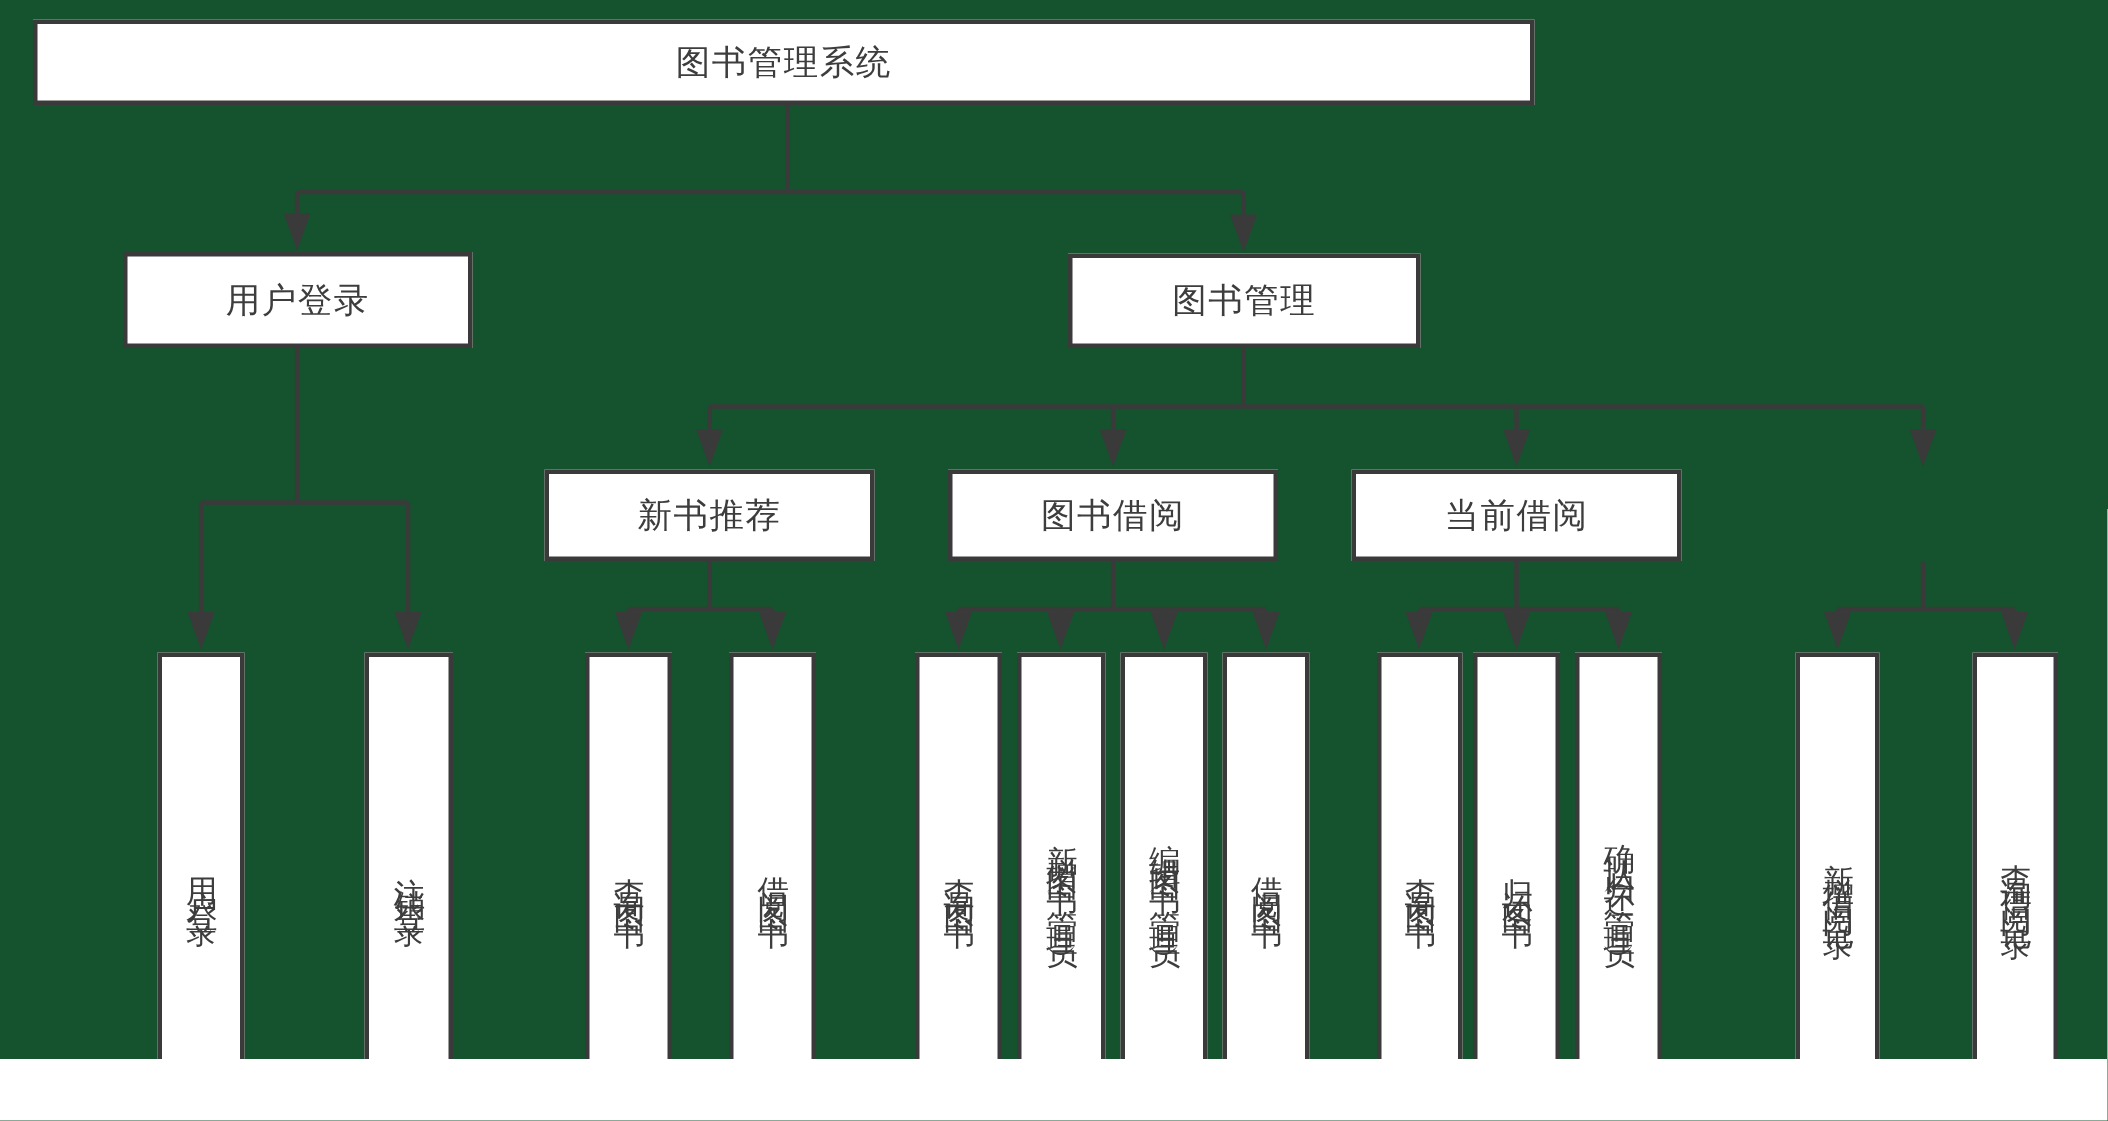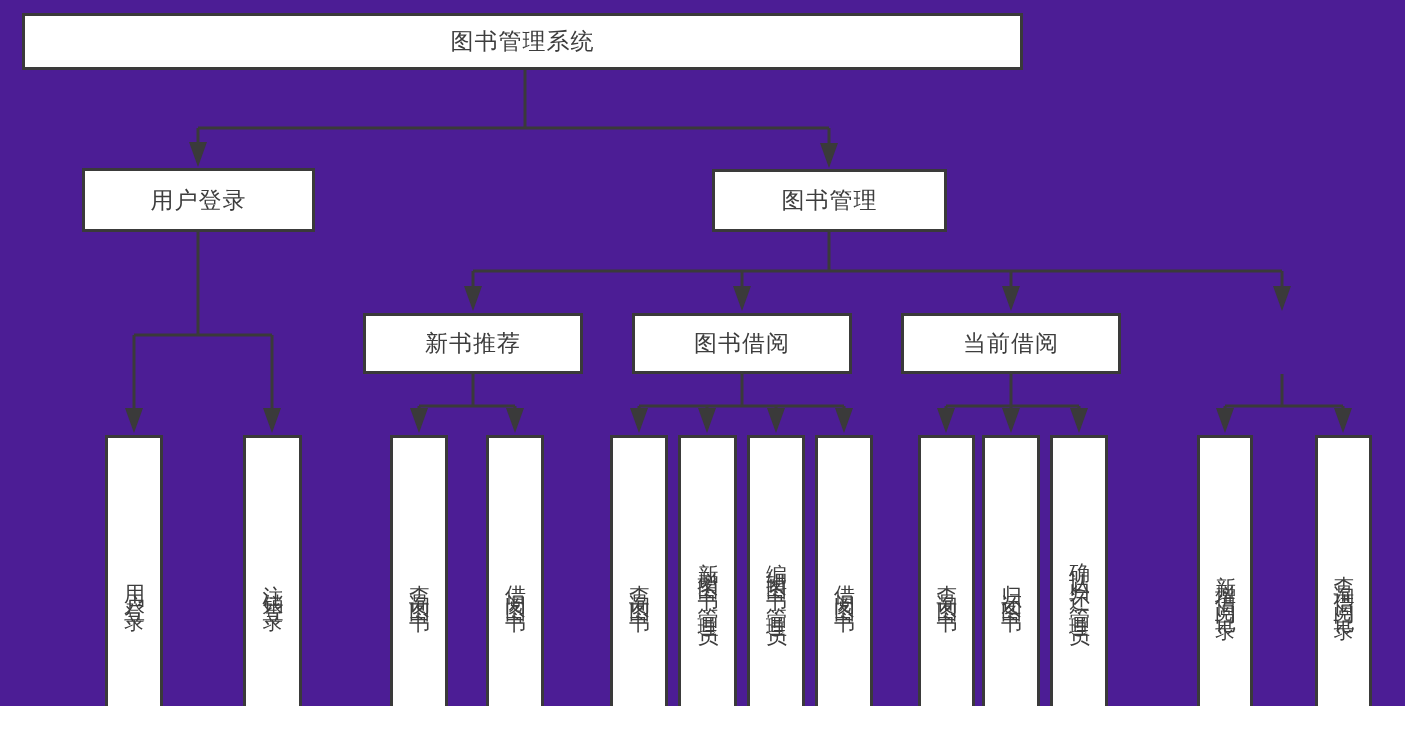--- a/index.html
+++ b/index.html
@@ -1,21 +1,21 @@
 <!DOCTYPE html>
 <html><head>
 <meta charset="utf-8">
 <style>
   html, body { margin: 0; padding: 0; background: #ffffff; }
   .canvas {
     position: relative;
     width: 1405px;
     height: 706px;
-    background: #4c1d95;
-    font-family: Liberation Serif, serif;
+    background: #14532d;
+    font-family: Liberation Sans, sans-serif;
     overflow: hidden;
   }
   svg.connectors {
     position: absolute;
     left: 0; top: 0;
     width: 1405px; height: 747px;
     z-index: 1;
   }
   .node {
     position: absolute;

